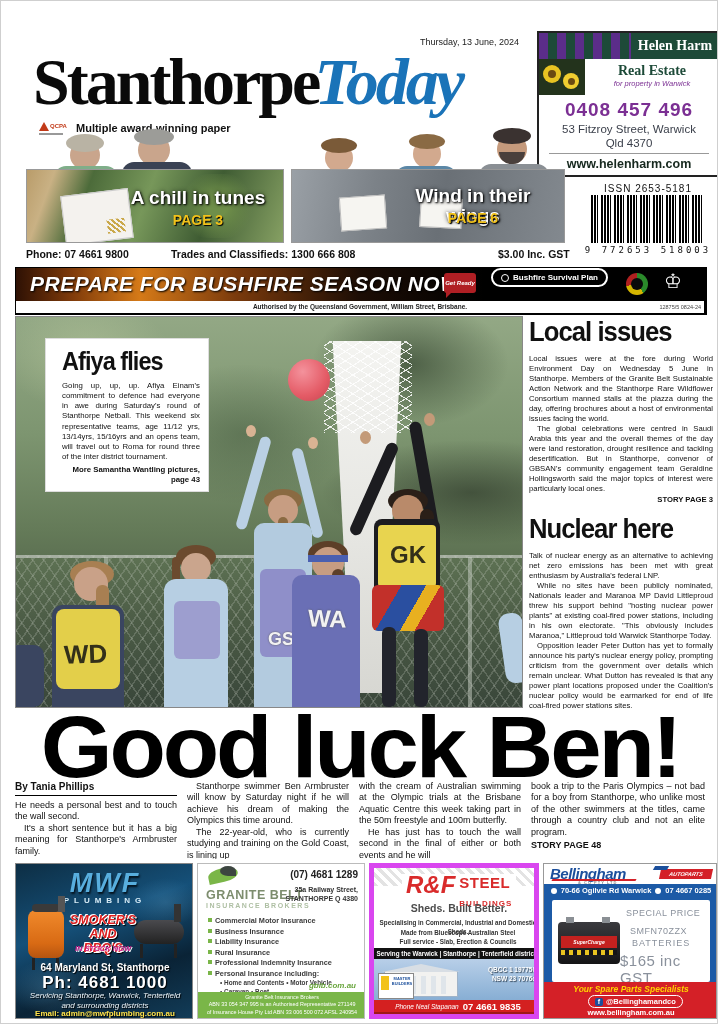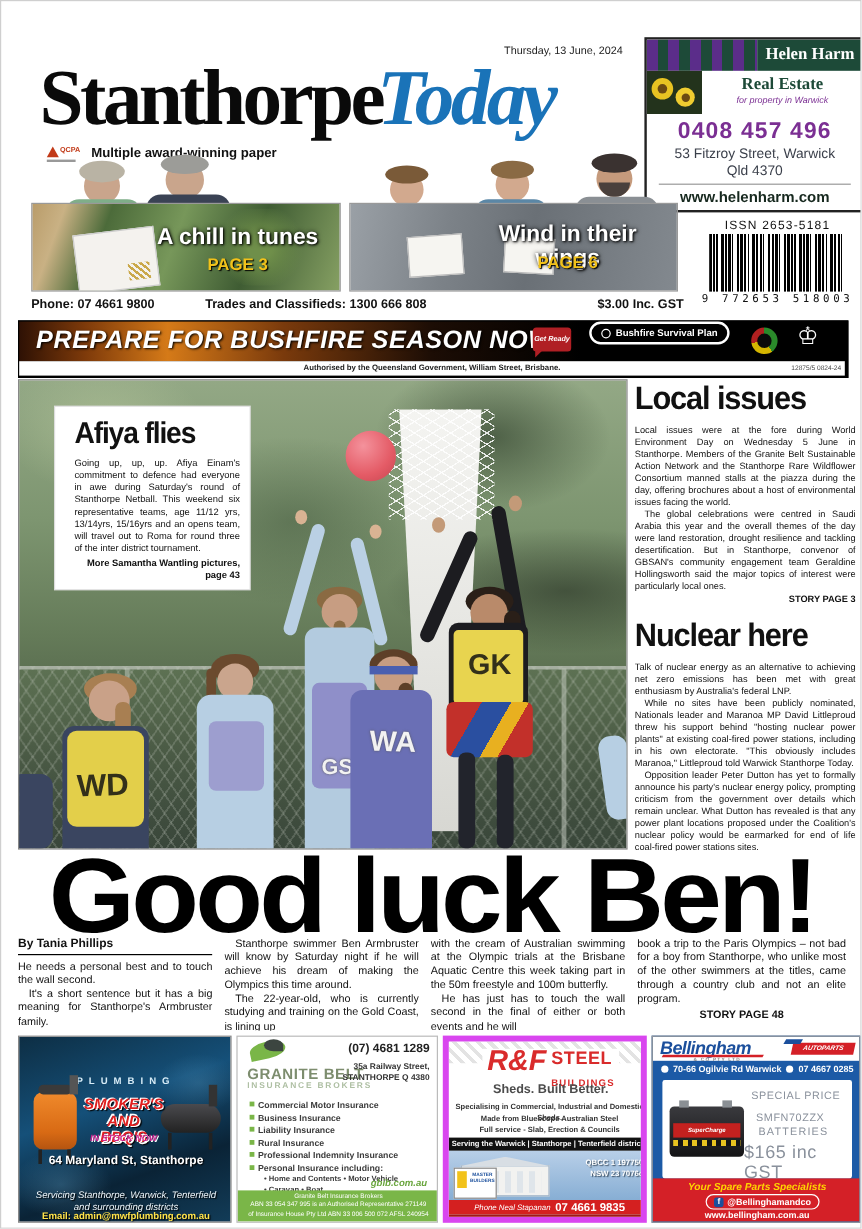--- a/index.html
+++ b/index.html
@@ -61,21 +61,21 @@
   
   .rcol h2{margin:0 0 6px 0;font-size:27px;font-weight:900;letter-spacing:-1px;transform:scaleX(.95);transform-origin:left;white-space:nowrap;}
   .rcol p{margin:0;font-size:7.7px;line-height:1.3;}
   .rcol p.ind{text-indent:8px;}
   .rcol .story{font-size:7.7px;font-weight:bold;text-align:right;margin:1px 0 10px 0;}
   
   .bighead{font-size:88px;font-weight:900;letter-spacing:-3px;line-height:1;text-align:center;white-space:nowrap;transform:scaleX(1.05);transform-origin:center;color:#000;}
   .byline{font-size:10px;font-weight:bold;border-bottom:1.5px solid #000;padding-bottom:3px;margin-bottom:4px;}
   .col p{margin:0;font-size:9px;line-height:1.27;}
   .col p.ind{text-indent:9px;}
-  .col .story{font-size:9px;font-weight:bold;text-align:center;margin-top:2px;}
+  .col .story{font-size:9px;font-weight:bold;text-align:left;margin-top:2px;}
   
   .ad{box-sizing:border-box;overflow:hidden;}
   
   .mwf{background:
      radial-gradient(60px 40px at 20% 80%,rgba(120,190,230,.25),transparent 70%),
      radial-gradient(50px 35px at 85% 25%,rgba(120,190,230,.2),transparent 70%),
      linear-gradient(160deg,#0d2e44 0%,#155079 38%,#0a2336 70%,#123c58 100%);
      border:1px solid #888;}
   .mwf-logo{color:#58aede;font-weight:900;font-style:italic;font-size:27px;letter-spacing:2px;text-shadow:1px 2px 2px #04121d;}
   .mwf-sub{color:#d7ecf7;font-size:8px;letter-spacing:5px;font-weight:bold;}
@@ -334,36 +334,38 @@
   <div class="abs col" style="left:358px;top:780px;width:162px;height:78px;overflow:hidden;">
     <p class="jt">with the cream of Australian swimming at the Olympic trials at the Brisbane Aquatic Centre this week taking part in the 50m freestyle and 100m butterfly.</p>
     <p class="jt ind">He has just has to touch the wall second in the final of either or both events and he will</p>
   </div>
   <div class="abs col" style="left:530px;top:780px;width:174px;height:78px;overflow:hidden;">
     <p class="jt">book a trip to the Paris Olympics – not bad for a boy from Stanthorpe, who unlike most of the other swimmers at the titles, came through a country club and not an elite program.</p>
     <div class="story">STORY PAGE 48</div>
   </div>
 
   <div class="abs ad mwf" style="left:14px;top:862px;width:178px;height:156px;">
+    <div class="abs mwf-logo" style="left:0;top:4px;width:178px;text-align:center;">MWF</div>
     <div class="abs mwf-sub" style="left:0;top:32px;width:178px;text-align:center;">PLUMBING</div>
     <div class="abs" style="left:12px;top:46px;width:36px;height:48px;border-radius:8px;background:linear-gradient(180deg,#f08a2c 0%,#d86a14 70%,#b55410 100%);">
       <div class="abs" style="left:4px;top:-6px;width:28px;height:8px;border-radius:4px;background:#3a3a3a;"></div>
       <div class="abs" style="left:30px;top:-14px;width:7px;height:16px;background:#555;"></div>
       <div class="abs" style="left:4px;top:48px;width:3px;height:12px;background:#222;"></div>
       <div class="abs" style="left:28px;top:48px;width:3px;height:12px;background:#222;"></div>
     </div>
     <div class="abs" style="left:118px;top:56px;width:50px;height:24px;border-radius:12px;background:linear-gradient(180deg,#4a4a4e,#222);">
       <div class="abs" style="left:40px;top:-16px;width:7px;height:18px;background:#333;"></div>
       <div class="abs" style="left:6px;top:24px;width:3px;height:14px;background:#222;"></div>
       <div class="abs" style="left:40px;top:24px;width:3px;height:14px;background:#222;"></div>
     </div>
     <div class="abs mwf-promo" style="left:54px;top:50px;width:66px;text-align:center;">SMOKER'S</div>
     <div class="abs mwf-promo" style="left:54px;top:64px;width:66px;text-align:center;">AND BBQ'S</div>
     <div class="abs mwf-stock" style="left:54px;top:80px;width:66px;text-align:center;">IN STOCK NOW</div>
     <div class="abs mwf-addr" style="left:0;top:98px;width:178px;text-align:center;">64 Maryland St, Stanthorpe</div>
+    <div class="abs mwf-phone" style="left:0;top:109px;width:178px;text-align:center;">Ph: 4681 1000</div>
     <div class="abs mwf-serv" style="left:8px;top:127px;width:162px;text-align:center;">Servicing Stanthorpe, Warwick, Tenterfield and surrounding districts</div>
     <div class="abs mwf-email" style="left:0;top:145px;width:178px;text-align:center;">Email: admin@mwfplumbing.com.au</div>
   </div>
 
   <div class="abs ad gb" style="left:196px;top:862px;width:168px;height:156px;">
     <div class="abs" style="left:10px;top:4px;width:30px;height:14px;border-radius:50% 50% 50% 0;background:#7ab648;transform:rotate(-12deg);"></div>
     <div class="abs" style="left:22px;top:2px;width:16px;height:10px;border-radius:50% 50% 0 50%;background:#3c4540;"></div>
     <div class="abs gb-phone" style="right:6px;top:5px;">(07) 4681 1289</div>
     <div class="abs gb-name" style="left:8px;top:24px;">GRANITE BELT</div>
     <div class="abs gb-sub" style="left:8px;top:38px;">INSURANCE BROKERS</div>

